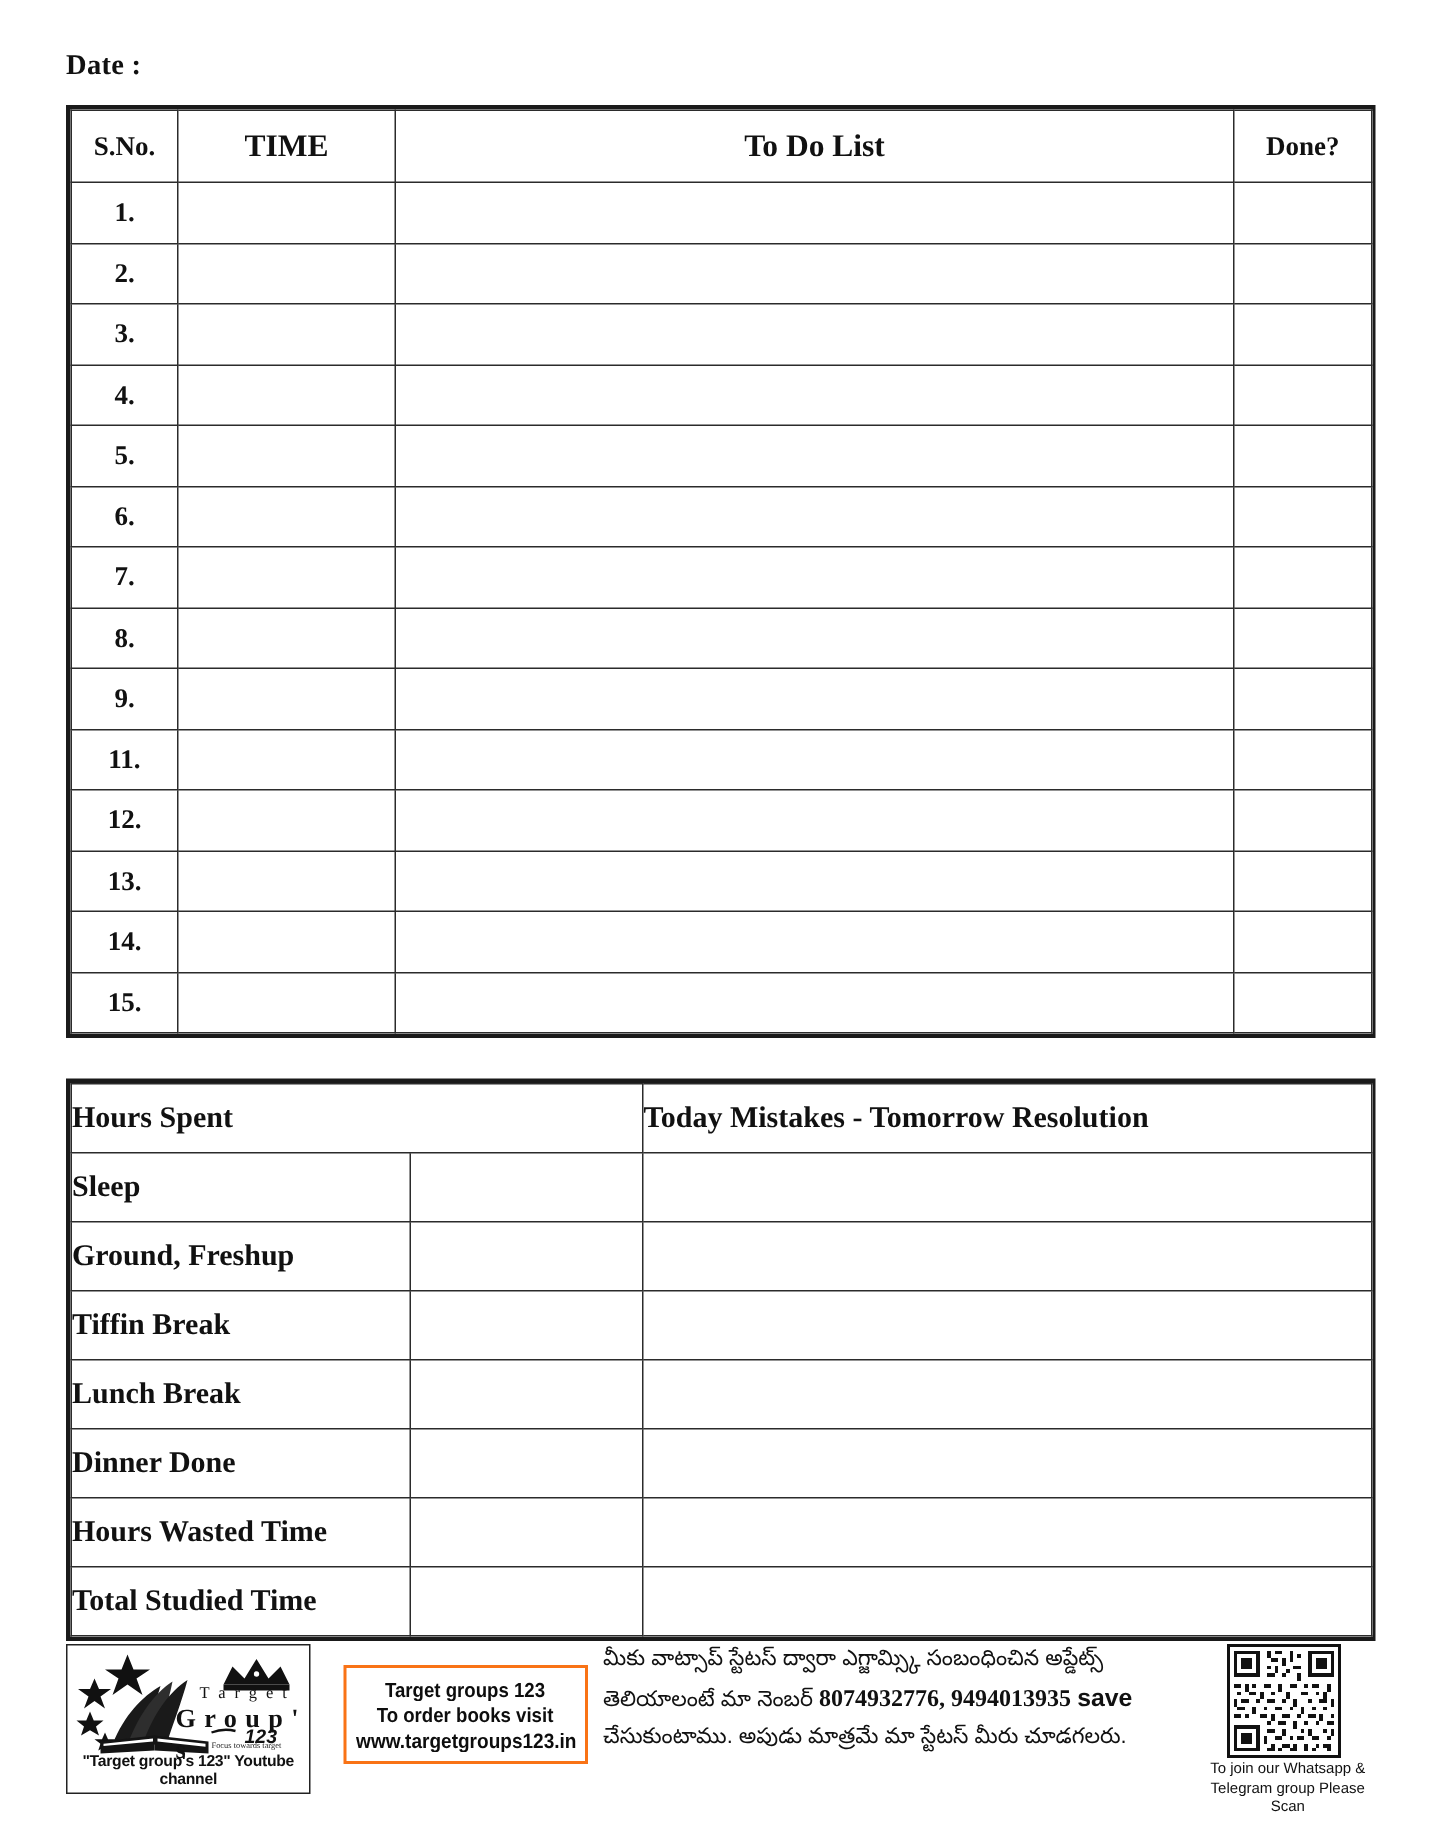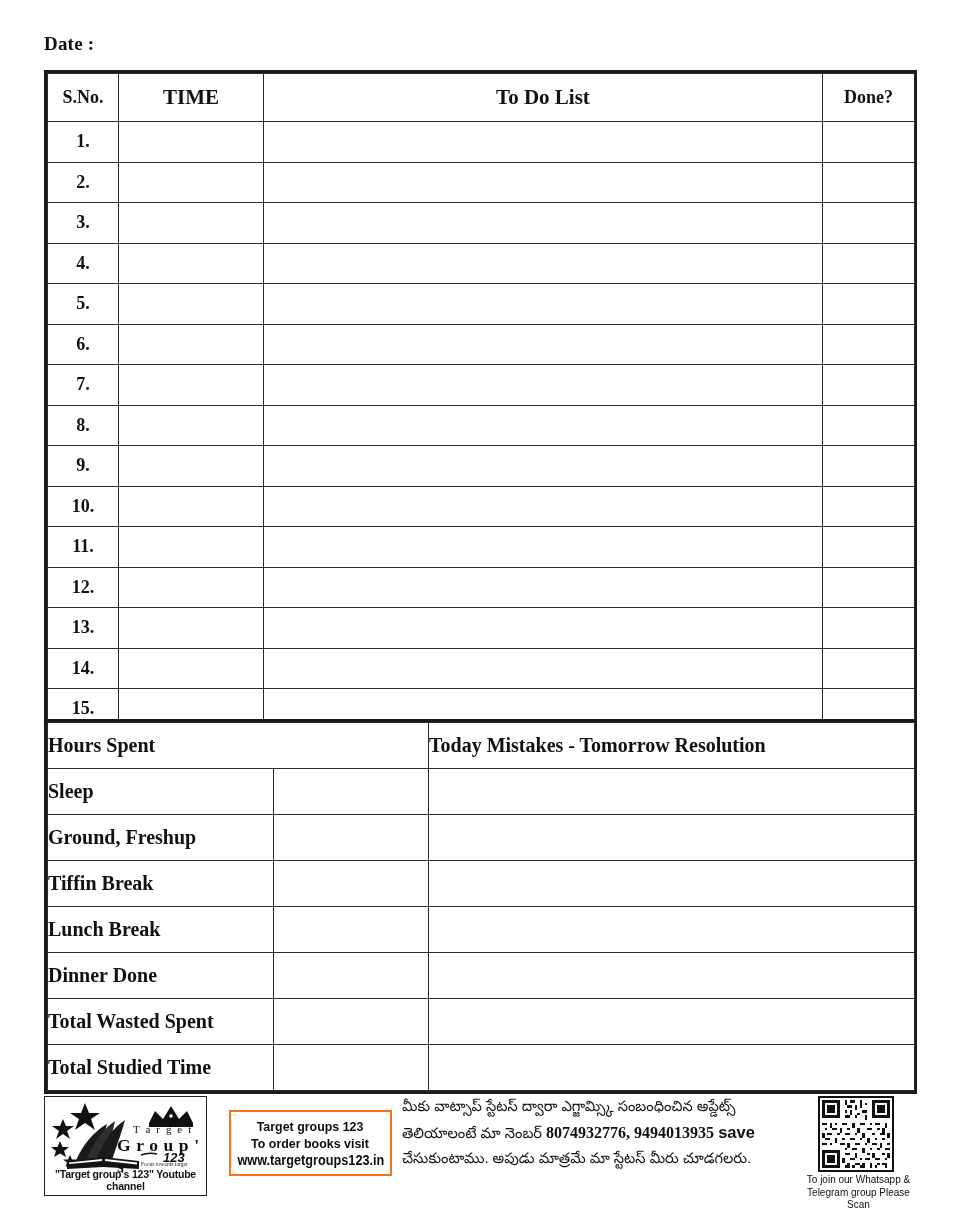--- a/index.html
+++ b/index.html
@@ -325,26 +325,20 @@
           <td></td>
           <td></td>
         </tr>
         <tr>
           <td class="sno">9.</td>
           <td></td>
           <td></td>
           <td></td>
         </tr>
         <tr>
-          <td class="sno">10.</td>
-          <td></td>
-          <td></td>
-          <td></td>
-        </tr>
-        <tr>
           <td class="sno">11.</td>
           <td></td>
           <td></td>
           <td></td>
         </tr>
         <tr>
           <td class="sno">12.</td>
           <td></td>
           <td></td>
           <td></td>
@@ -404,21 +398,21 @@
           <td class="hlabel">Lunch Break</td>
           <td></td>
           <td></td>
         </tr>
         <tr>
           <td class="hlabel">Dinner Done</td>
           <td></td>
           <td></td>
         </tr>
         <tr>
-          <td class="hlabel">Total Wasted Spent</td>
+          <td class="hlabel">Hours Wasted Time</td>
           <td></td>
           <td></td>
         </tr>
         <tr>
           <td class="hlabel">Total Studied Time</td>
           <td></td>
           <td></td>
         </tr>
       </tbody>
     </table>

